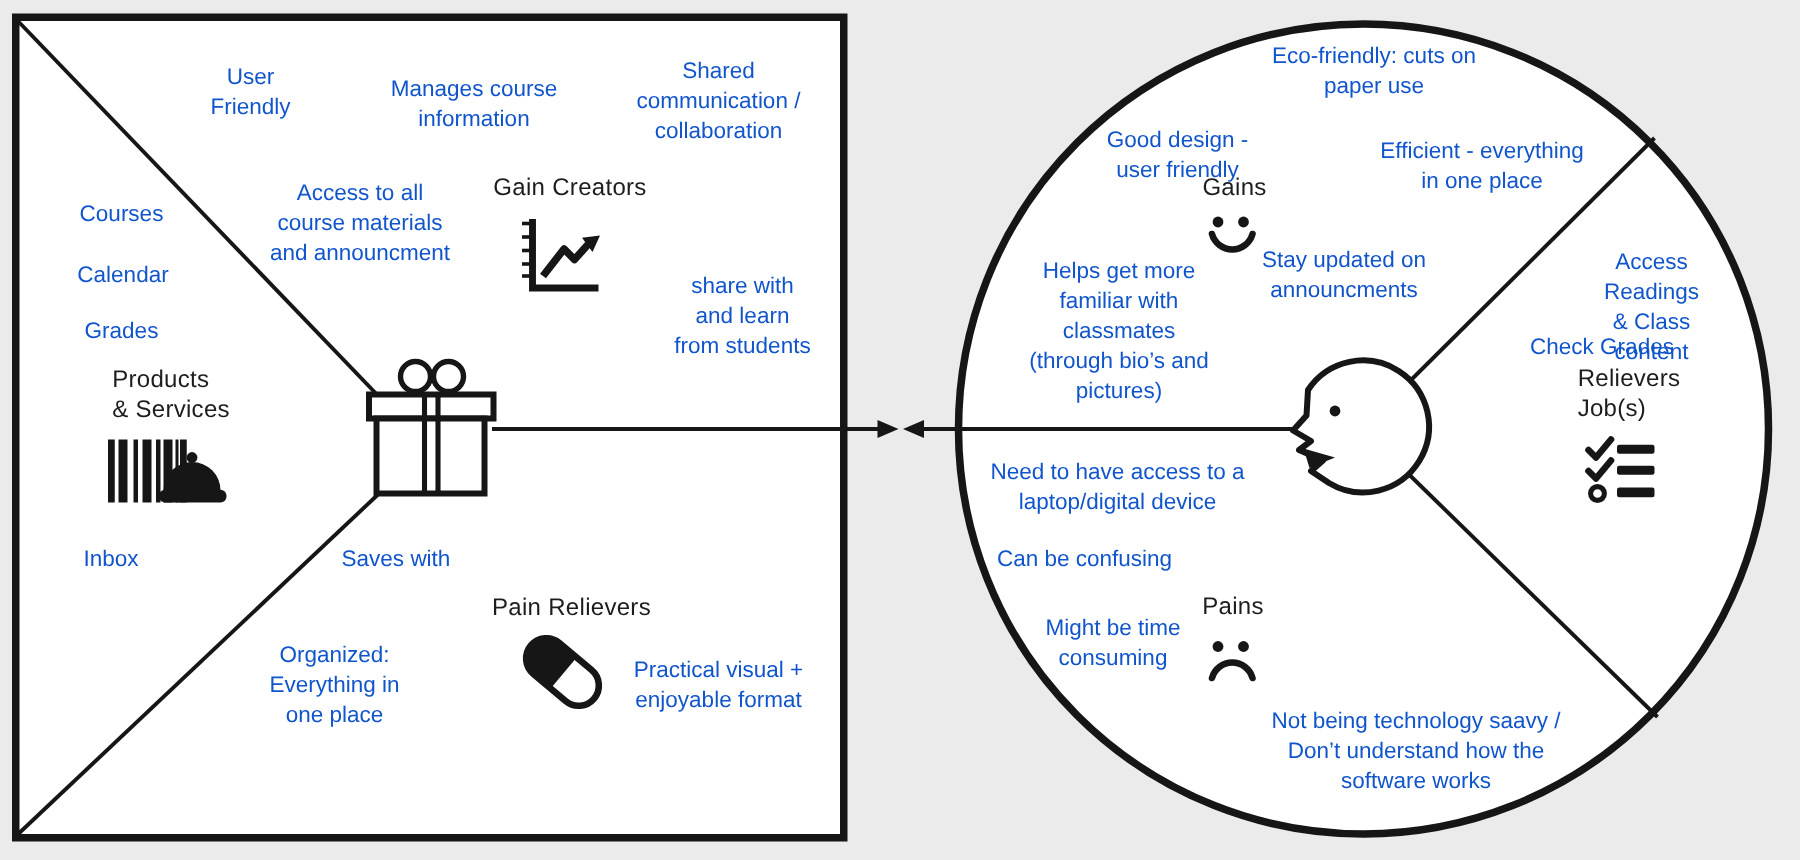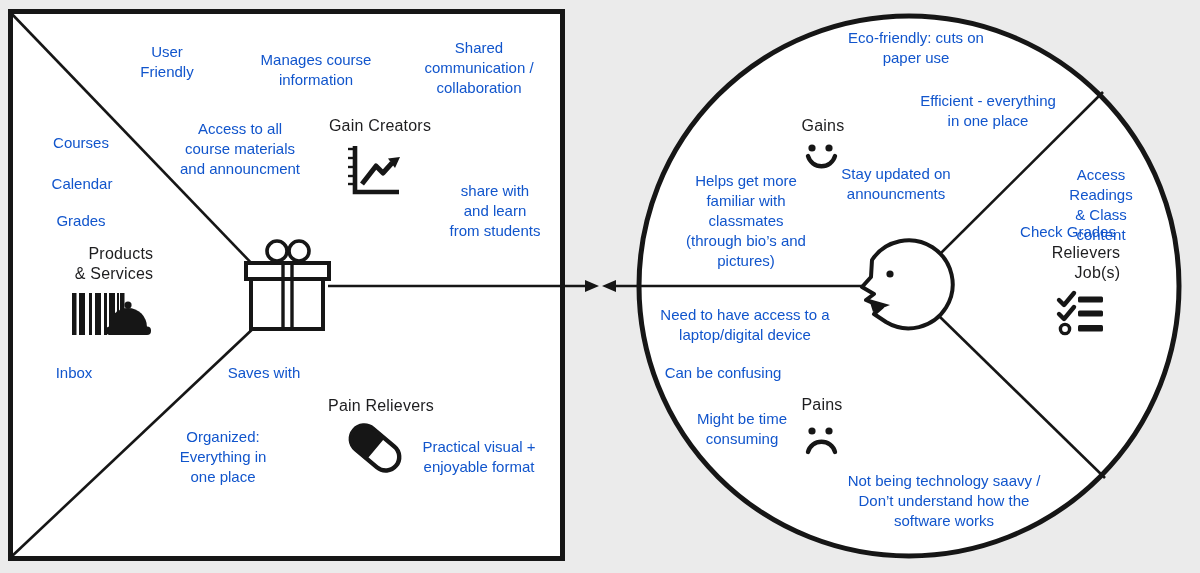--- a/index.html
+++ b/index.html
@@ -1,21 +1,21 @@
 <!DOCTYPE html>
 <html><head>
 <meta charset="utf-8">
 <style>
   html,body{margin:0;padding:0;background:#ebebeb;}
   .canvas{position:relative;width:1200px;height:573px;background:#ebebeb;overflow:hidden;
           font-family:"Liberation Sans",sans-serif;}
   .canvas svg{position:absolute;left:0;top:0;}
   .note{position:absolute;color:#1155CC;font-size:15px;line-height:20px;text-align:center;
         white-space:pre-line;transform:translateX(-50%);}
-  .hdr{position:absolute;color:#1d1d1f;font-size:16px;line-height:20px;text-align:right;
+  .hdr{position:absolute;color:#1d1d1f;font-size:16px;line-height:20px;text-align:left;
        white-space:pre-line;transform:translateX(-50%);letter-spacing:.2px;}
 </style>
 </head>
 <body>
 
 <div class="canvas">
 
 <svg width="1200" height="573" viewBox="0 0 1200 573">
 
   <g>
@@ -134,20 +134,22 @@
 <div class="note" style="left:264px;top:363px">Saves with</div>
 <div class="hdr" style="left:381px;top:396px">Pain Relievers</div>
 <div class="note" style="left:479px;top:437px">Practical visual +
 enjoyable format</div>
 <div class="note" style="left:223px;top:427px">Organized:
 Everything in
 one place</div>
 
 <div class="note" style="left:916px;top:28px">Eco-friendly: cuts on
 paper use</div>
+<div class="note" style="left:785px;top:84px">Good design -
+user friendly</div>
 <div class="hdr" style="left:823px;top:116px">Gains</div>
 <div class="note" style="left:988px;top:91px">Efficient - everything
 in one place</div>
 <div class="note" style="left:896px;top:164px">Stay updated on
 announcments</div>
 <div class="note" style="left:746px;top:171px">Helps get more
 familiar with
 classmates
 (through bio’s and
 pictures)</div>

